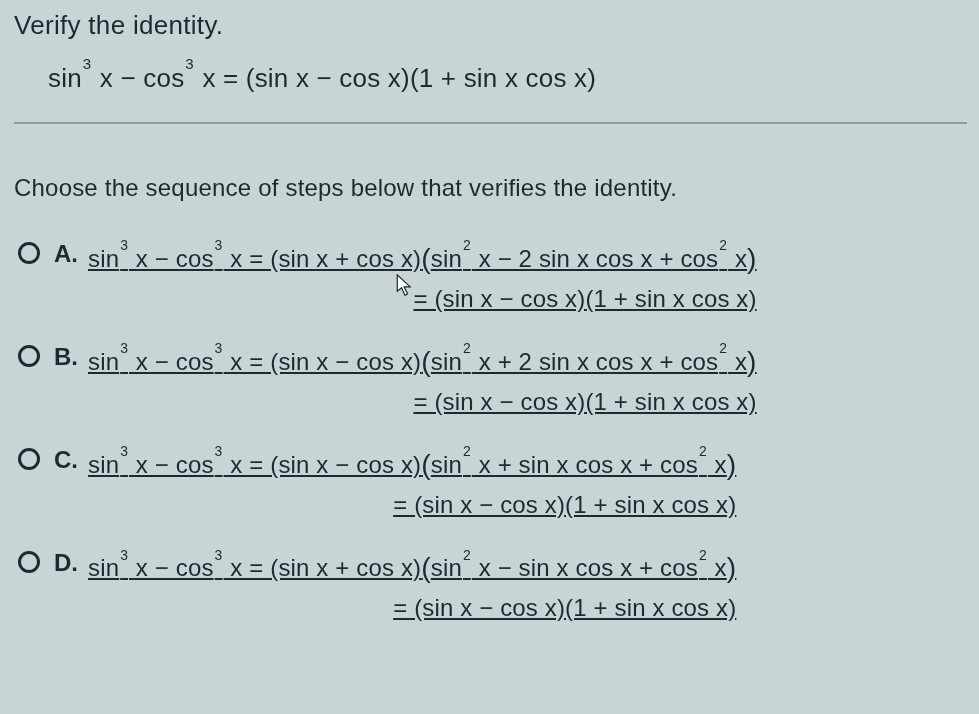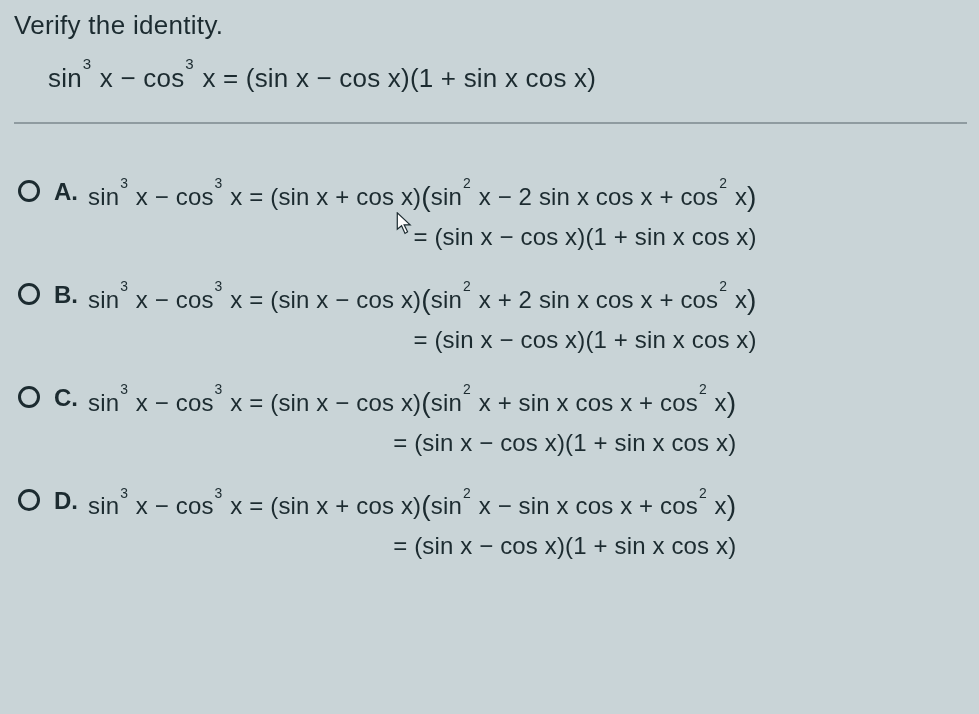--- a/index.html
+++ b/index.html
@@ -61,20 +61,21 @@
     font-weight:700;
     font-size:24px;
     flex:0 0 auto;
     width:34px;
     margin-top:4px;
   }
   .math{
     font-size:24px;
     line-height:1.55;
     letter-spacing:.15px;
+    text-decoration:underline;
   }
   .line2{display:block;text-align:right;}
   sup{font-size:.58em;position:relative;top:-.55em;margin:0 1px;}
   .bp{font-size:1.18em;position:relative;top:.04em;}
 
   
   .cursor{
     position:absolute;
     width:18px;height:24px;
     pointer-events:none;
@@ -83,20 +84,21 @@
 </head>
 <body>
 <div class="page">
 
 <div class="heading">Verify the identity.</div>
 
 <div class="identity">sin<sup>3</sup> x − cos<sup>3</sup> x = (sin x − cos x)(1 + sin x cos x)</div>
 
 <hr class="sep">
 
+<div class="prompt">Choose the sequence of steps below that verifies the identity.</div>
 
 <div class="opts">
 
   <div class="opt">
     <div class="radio"></div>
     <div class="letter">A.</div>
     <div class="math">
       <span>sin<sup>3</sup> x − cos<sup>3</sup> x = (sin x + cos x)<span class="bp">(</span>sin<sup>2</sup> x − 2 sin x cos x + cos<sup>2</sup> x<span class="bp">)</span></span>
       <span class="line2">= (sin x − cos x)(1 + sin x cos x)</span>
       <svg class="cursor" style="left:378px;top:38px" viewBox="0 0 20 28">

